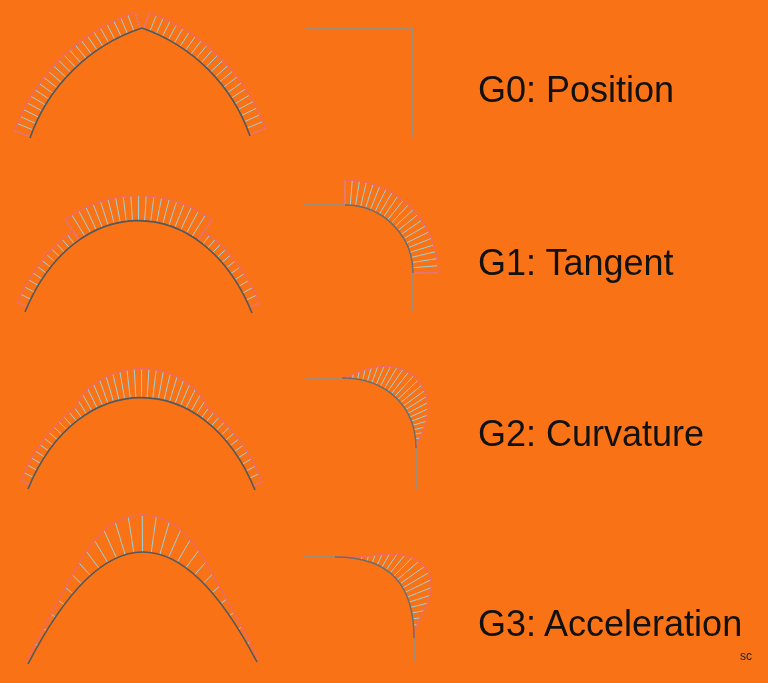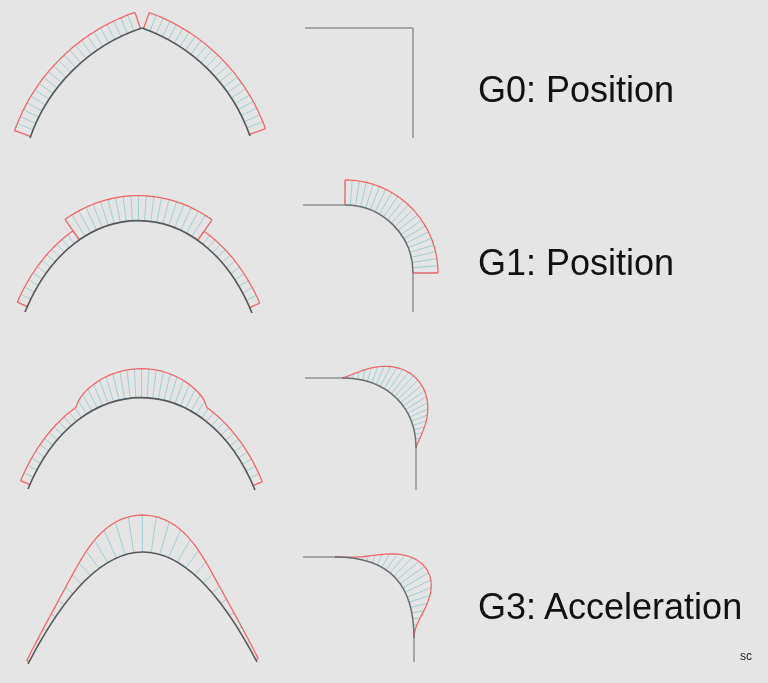--- a/index.html
+++ b/index.html
@@ -1,19 +1,19 @@
 <!DOCTYPE html>
 <html><head>
 <meta charset="utf-8">
 <style>
   html,body{margin:0;padding:0;background:#ffffff;}
   .canvas{
     position:relative;
     width:768px;height:683px;
-    background:#e5e5e5;
+    background:#f97316;
     overflow:hidden;
     font-family:"Liberation Sans", sans-serif;
   }
   #diagrams{position:absolute;left:0;top:0;}
   .row-label{
     position:absolute;
     left:478px;
     transform:translateY(-50%);
     font-size:36px;
     letter-spacing:0px;
@@ -351,17 +351,18 @@
           <line x1="414" y1="638" x2="414" y2="638" stroke="#9fd0d7" stroke-width="1"></line>
           <path d="M335.0 557.0 L337.6 557.0 L340.2 557.0 L342.7 557.1 L345.1 557.1 L347.6 557.1 L350.0 557.1 L352.3 557.1 L354.7 557.1 L357.0 557.0 L359.3 556.8 L361.6 556.7 L363.9 556.5 L366.3 556.2 L368.6 556.0 L371.0 555.7 L373.4 555.4 L375.9 555.1 L378.3 554.8 L380.9 554.5 L383.5 554.3 L386.1 554.1 L388.7 554.0 L391.4 553.9 L394.2 554.0 L396.9 554.1 L399.7 554.4 L402.5 554.8 L405.2 555.4 L407.9 556.1 L410.6 557.0 L413.2 558.1 L415.6 559.3 L418.0 560.8 L420.2 562.4 L422.3 564.1 L424.2 566.1 L425.8 568.2 L427.3 570.4 L428.6 572.8 L429.6 575.3 L430.4 577.9 L430.9 580.6 L431.2 583.3 L431.2 586.1 L431.1 588.9 L430.7 591.8 L430.1 594.6 L429.3 597.4 L428.4 600.2 L427.4 603.0 L426.2 605.7 L425.0 608.4 L423.7 611.1 L422.3 613.7 L421.0 616.2 L419.8 618.7 L418.6 621.2 L417.4 623.6 L416.5 626.0 L415.6 628.4 L414.9 630.8 L414.4 633.2 L414.1 635.6 L414.0 638.0 " fill="none" stroke="#ee686c" stroke-width="1.3"></path>
         </g>
         <path d="M335,557 C391,557 414,586 414,638" fill="none" stroke="#6a6d6e" stroke-width="1.5"></path>
         <line x1="303" y1="557" x2="335" y2="557" stroke="#8d9091" stroke-width="1.5"></line>
         <line x1="414" y1="638" x2="414" y2="662" stroke="#8d9091" stroke-width="1.5"></line>
       </g>
     </svg>
 
   <div class="row-label lbl-g0" style="color: rgb(17, 17, 17);">G0: Position</div>
-  <div class="row-label lbl-g1" style="color: rgb(17, 17, 17);">G1: Position</div>
-  <div class="row-label lbl-g3" style="color: rgb(17, 17, 17);">G3: Acceleration</div>
+  <div class="row-label lbl-g1" style="color: rgb(17, 17, 17);">G1: Tangent</div>
+  <div class="row-label lbl-g2" style="color: rgb(17, 17, 17);">G2: Curvature</div>
+  <div class="row-label lbl-g3" style="color: rgb(17, 17, 17); margin-top: 17px;">G3: Acceleration</div>
 
   <div class="watermark" style="color: rgb(34, 34, 34);">sc</div>
 </div>
 
 </body></html>

